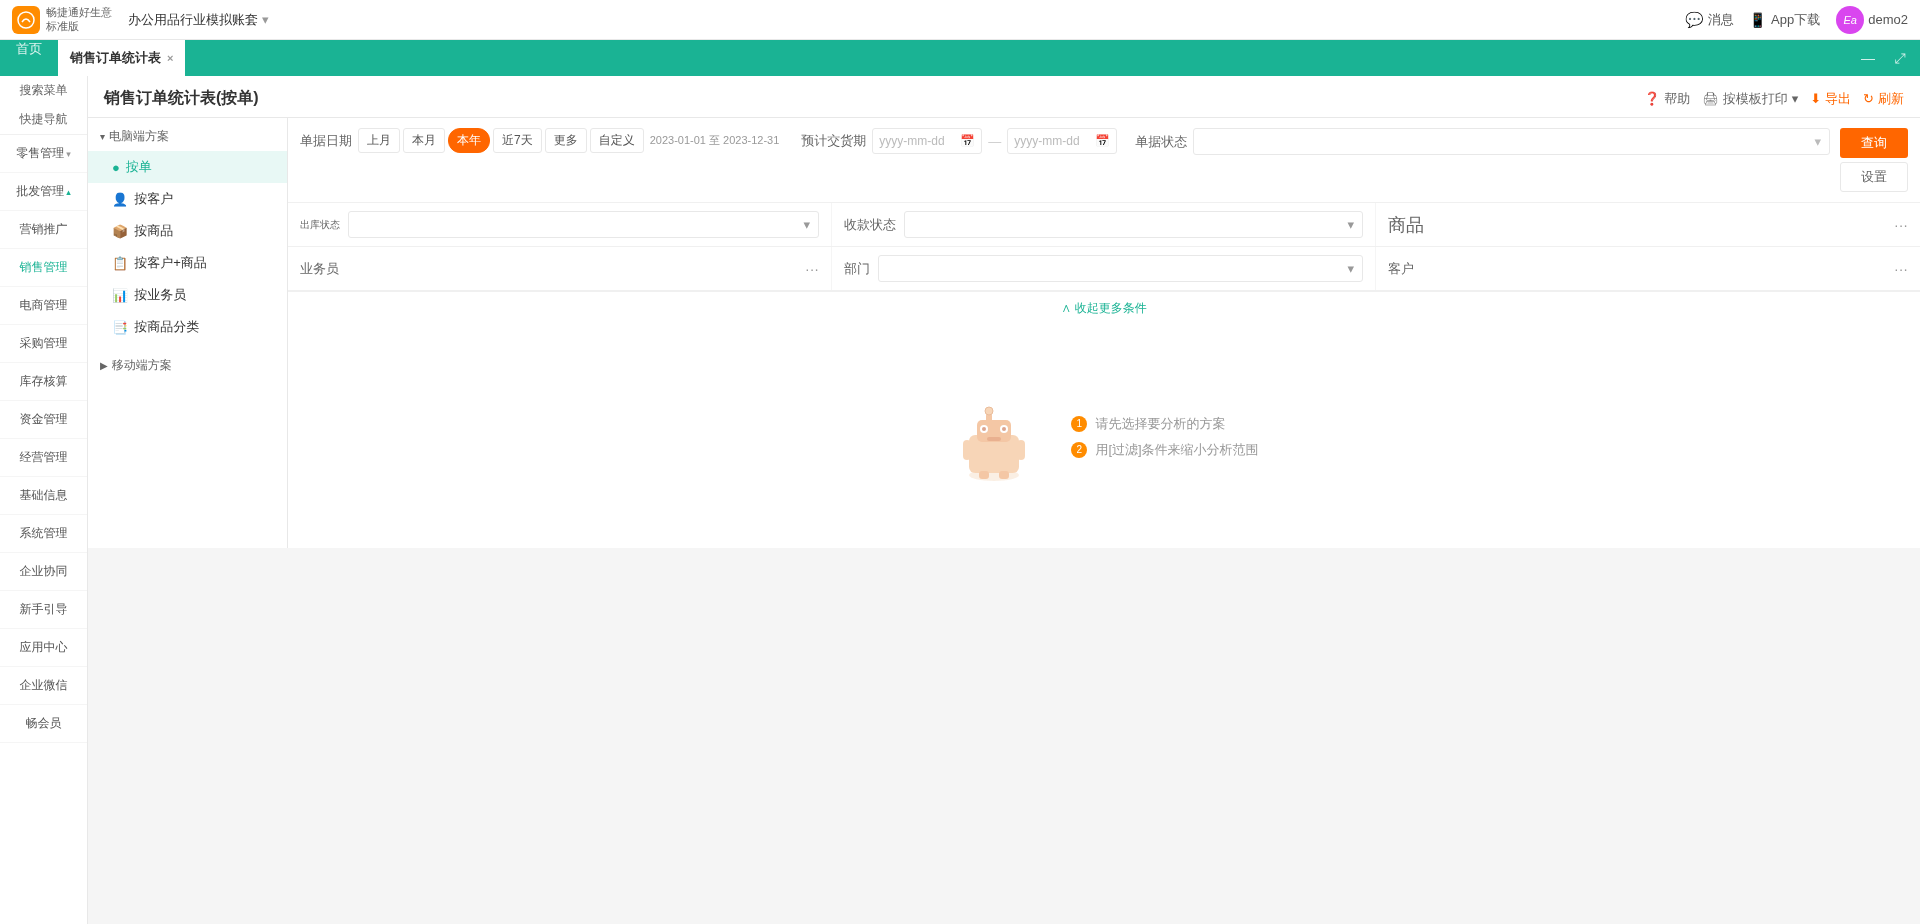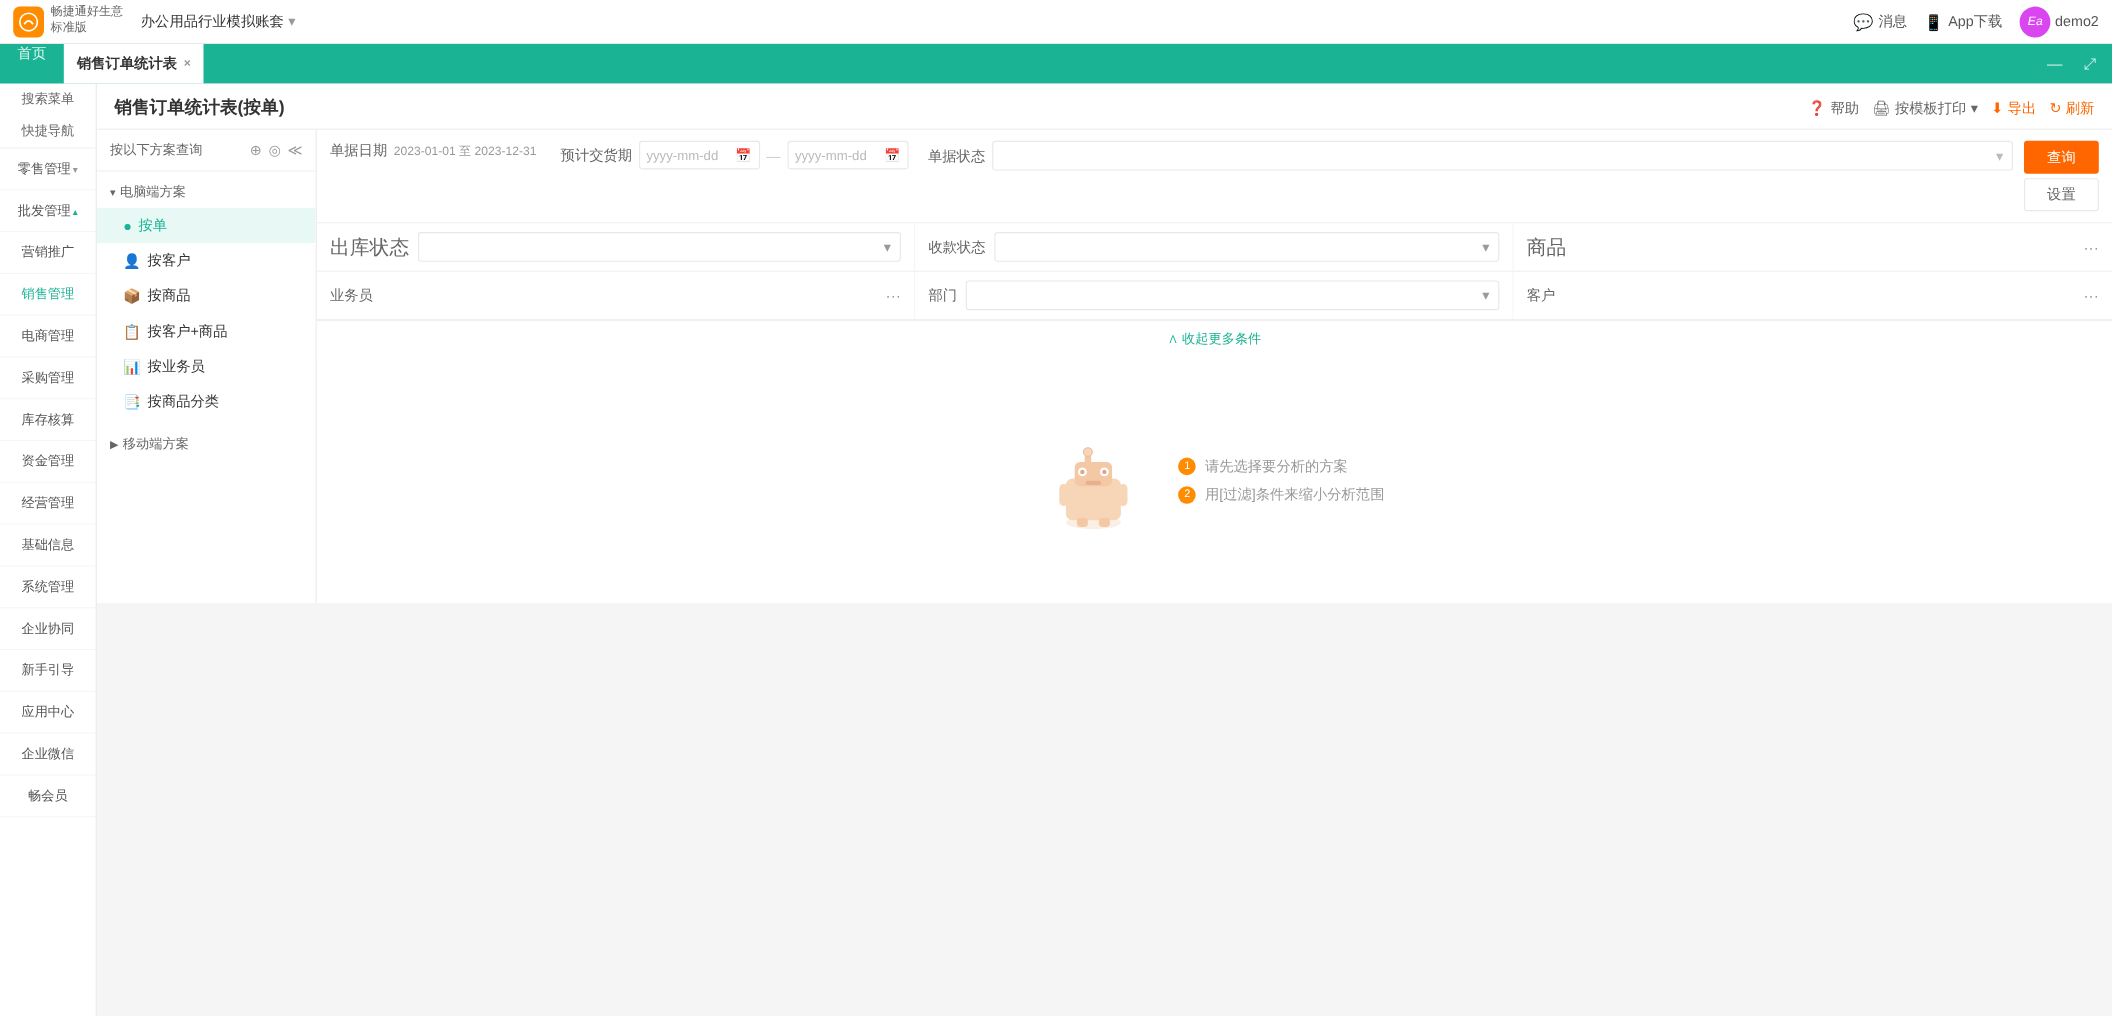--- a/index.html
+++ b/index.html
@@ -29,21 +29,20 @@
       display: flex;
       align-items: center;
       justify-content: center;
       color: white;
       font-size: 10px;
     }
     .logo-text {
       font-size: 11px;
       color: #666;
       line-height: 1.2;
-      font-family: Liberation Mono, monospace;
     }
     .top-bar-breadcrumb {
       font-size: 13px;
       color: #333;
       margin-left: 8px;
       display: flex;
       align-items: center;
       gap: 4px;
     }
     .top-bar-right {
@@ -551,28 +550,20 @@
           <div class="header-action header-action-orange">
             <span>↻</span>
             <span>刷新</span>
           </div>
         </div>
       </div>
 
       <div class="inner-layout">
 
         <div class="left-panel">
-          <div class="left-panel-header">
-            <span class="left-panel-header-text">按以下方案查询</span>
-            <div class="left-panel-header-icons">
-              <span class="lph-icon">⊕</span>
-              <span class="lph-icon">◎</span>
-              <span class="lph-icon">≪</span>
-            </div>
-          </div>
           <div class="left-panel-section">
             <div class="lps-title">
               <span class="lps-title-arrow">▾</span>
               <span>电脑端方案</span>
             </div>
             <div class="lps-item active">
               <span class="lps-item-icon">●</span>
               <span>按单</span>
             </div>
             <div class="lps-item">
@@ -602,20 +593,28 @@
               <span>移动端方案</span>
             </div>
           </div>
         </div>
 
         <div class="right-panel">
 
           <div style="display:flex;align-items:flex-start;border-bottom:1px solid #f0f0f0;padding:10px 12px;gap:10px;">
             <div style="display:flex;align-items:center;gap:6px;flex:none;">
               <span class="fi-label" style="min-width:52px;">单据日期</span>
+              <div style="display:flex;align-items:center;gap:3px;">
+                <button class="date-btn">上月</button>
+                <button class="date-btn">本月</button>
+                <button class="date-btn active">本年</button>
+                <button class="date-btn">近7天</button>
+                <button class="date-btn">更多</button>
+                <button class="date-btn">自定义</button>
+              </div>
               <span style="font-size:11px;color:#999;">2023-01-01 至 2023-12-31</span>
             </div>
 
             <div style="display:flex;align-items:center;gap:6px;margin-left:12px;">
               <span style="font-size:13px;color:#666;white-space:nowrap;">预计交货期</span>
               <div class="date-input" style="min-width:110px;cursor:pointer;">
                 <span style="color:#bbb;font-size:12px;">yyyy-mm-dd</span>
                 <span style="color:#ff8c00;font-size:12px;">📅</span>
               </div>
               <span style="color:#ccc;">—</span>
@@ -634,21 +633,21 @@
             </div>
 
             <div style="display:flex;flex-direction:column;gap:4px;flex-shrink:0;">
               <button class="btn-query">查询</button>
               <button class="btn-settings">设置</button>
             </div>
           </div>
 
           <div style="display:grid;grid-template-columns:1fr 1fr 1fr;border-bottom:1px solid #f0f0f0;">
             <div style="display:flex;align-items:center;gap:8px;padding:8px 12px;border-right:1px solid #f5f5f5;">
-              <span style="font-size:18px;color:#666;white-space:nowrap;">出库状态</span>
+              <span style="font-size:10px;color:#666;white-space:nowrap;">出库状态</span>
               <div class="cell-select">
                 <span></span>
                 <span>▾</span>
               </div>
             </div>
             <div style="display:flex;align-items:center;gap:8px;padding:8px 12px;border-right:1px solid #f5f5f5;">
               <span style="font-size:13px;color:#666;white-space:nowrap;">收款状态</span>
               <div class="cell-select">
                 <span></span>
                 <span>▾</span>

